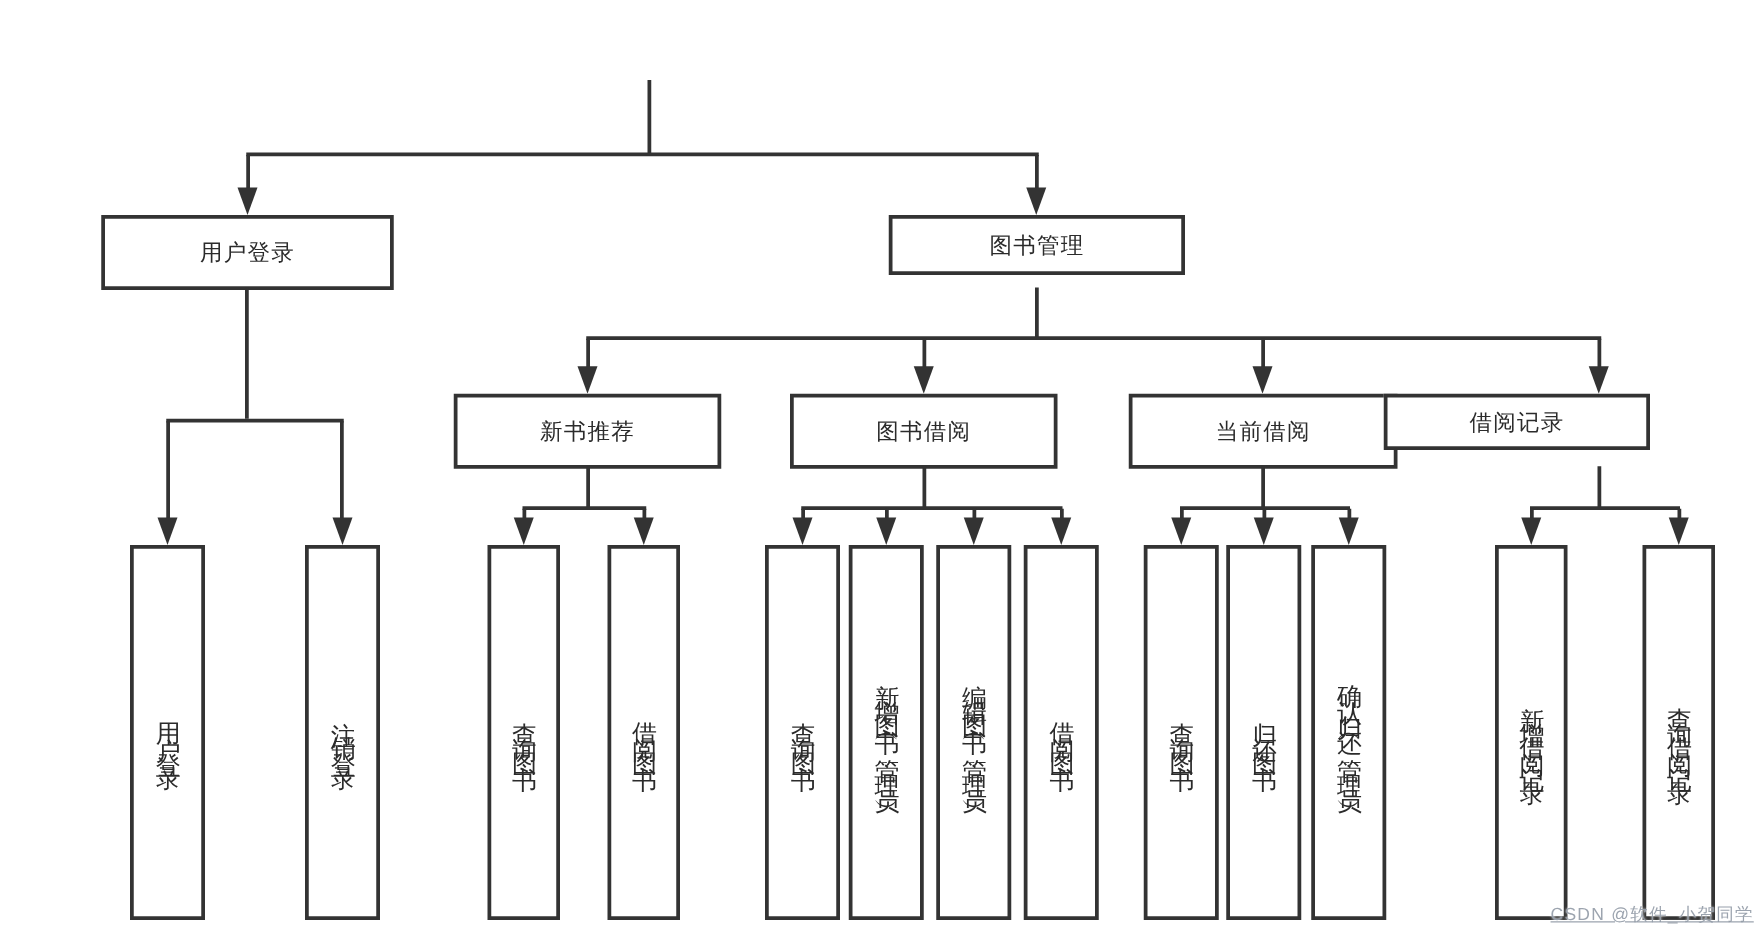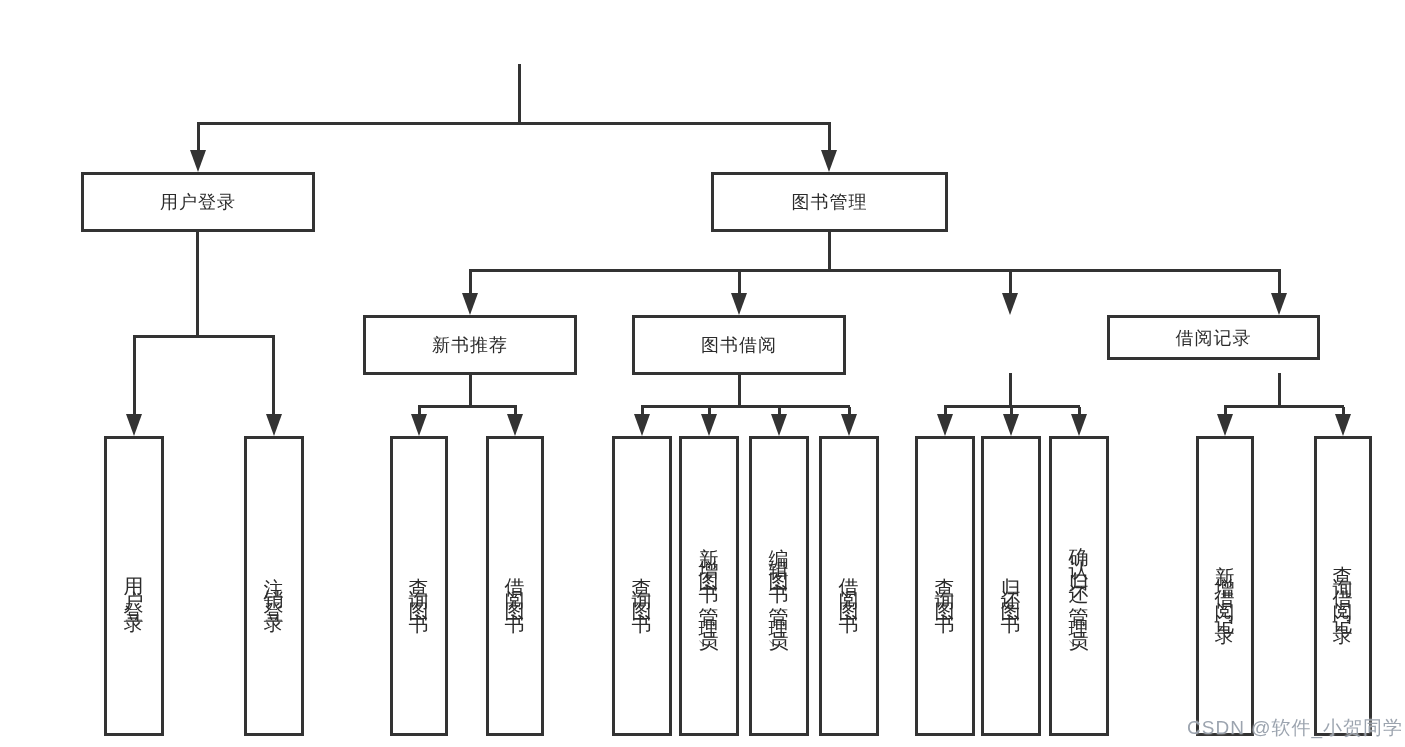--- a/index.html
+++ b/index.html
@@ -34,42 +34,43 @@
   .hl{position:absolute;height:3px;background:#333333;}
   .ar{
     position:absolute;width:0;height:0;
     border-left:8px solid transparent;
     border-right:8px solid transparent;
     border-top:22px solid #333333;
   }
   .wm{
     position:absolute;
     right:2px;bottom:6px;
-    font-size:19px;
+    font-size:14px;
     color:rgba(148,156,168,0.92);
     text-shadow:0 0 2px #ffffff;
     letter-spacing:1px;
     pointer-events:none;
+    text-decoration:underline;
   }
 </style>
 </head>
 <body>
 
 <div class="stage">
 
 
   <div class="vl" style="left:518px;top:64px;height:60px"></div>
   <div class="hl" style="left:197px;top:122px;width:634px"></div>
   <div class="vl" style="left:197px;top:124px;height:28px"></div>
   <div class="ar" style="left:190px;top:150px"></div>
   <div class="vl" style="left:828px;top:124px;height:28px"></div>
   <div class="ar" style="left:821px;top:150px"></div>
 
   <div class="node" style="left:81px;top:172px;width:234px;height:60px">用户登录</div>
-  <div class="node" style="left:711px;top:172px;width:237px;height:60px">图书管理</div>
+  <div class="node" style="left:711px;top:172px;width:237px;height:48px">图书管理</div>
 
   <div class="vl" style="left:196px;top:230px;height:105px"></div>
   <div class="hl" style="left:133px;top:335px;width:142px"></div>
   <div class="vl" style="left:133px;top:337px;height:79px"></div>
   <div class="ar" style="left:126px;top:414px"></div>
   <div class="vl" style="left:272px;top:337px;height:79px"></div>
   <div class="ar" style="left:266px;top:414px"></div>
 
   <div class="vl" style="left:828px;top:230px;height:41px"></div>
   <div class="hl" style="left:469px;top:269px;width:812px"></div>
@@ -77,20 +78,21 @@
   <div class="ar" style="left:462px;top:293px"></div>
   <div class="vl" style="left:738px;top:271px;height:24px"></div>
   <div class="ar" style="left:731px;top:293px"></div>
   <div class="vl" style="left:1009px;top:271px;height:24px"></div>
   <div class="ar" style="left:1002px;top:293px"></div>
   <div class="vl" style="left:1278px;top:271px;height:24px"></div>
   <div class="ar" style="left:1271px;top:293px"></div>
 
   <div class="node" style="left:632px;top:315px;width:214px;height:60px">图书借阅</div>
   <div class="node" style="left:363px;top:315px;width:214px;height:60px">新书推荐</div>
+  <div class="node" style="left:903px;top:315px;width:215px;height:60px">当前借阅</div>
   <div class="node" style="left:1107px;top:315px;width:213px;height:45px">借阅记录</div>
 
   <div class="vl" style="left:469px;top:373px;height:33px"></div>
   <div class="hl" style="left:418px;top:405px;width:99px"></div>
   <div class="vl" style="left:418px;top:407px;height:9px"></div>
   <div class="ar" style="left:411px;top:414px"></div>
   <div class="vl" style="left:514px;top:407px;height:9px"></div>
   <div class="ar" style="left:507px;top:414px"></div>
 
   <div class="vl" style="left:738px;top:373px;height:33px"></div>

